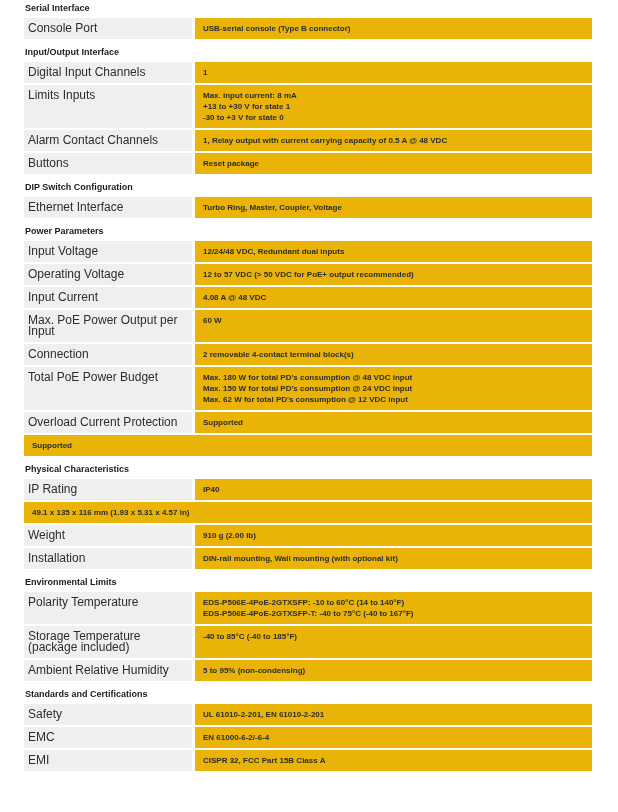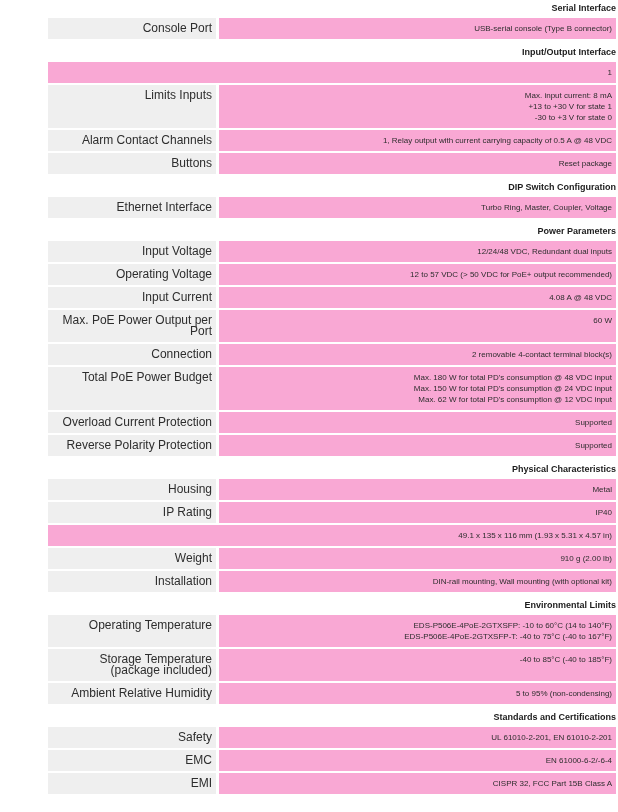--- a/index.html
+++ b/index.html
@@ -11,23 +11,22 @@
     width: 618px;
     height: 812px;
     background: #ffffff;
     font-family: "Liberation Sans", sans-serif;
     color: #2d2d2d;
     overflow: hidden;
     box-sizing: border-box;
     padding-top: 3px;
   }
   .content {
-    margin-left: 48px;
+    margin-left: 24px;
     width: 568px;
-    text-align: right;
   }
   .section-title {
     font-size: 9px;
     line-height: 10px;
     font-weight: bold;
     color: #1c1c1c;
     margin: 8px 0 5px 0;
     padding-left: 1px;
   }
   .section-title.first {
@@ -43,44 +42,46 @@
     box-sizing: border-box;
     background: #efefef;
     padding: 5px 4px 5px 4px;
     font-size: 12px;
     line-height: 11px;
     color: #2d2d2d;
   }
   .spec-value {
     flex: 1;
     box-sizing: border-box;
-    background: #f9a8d4;
-    padding: 5px 4px 5px 16px;
+    background: #eab308;
+    padding: 5px 4px 5px 8px;
     font-size: 8px;
     line-height: 11px;
     color: #2d2d2d;
+    font-weight: bold;
   }
   .value-line {
     white-space: nowrap;
   }
 </style>
 </head>
 <body>
 
 <div class="page">
   <div class="content">
       <div class="section-title first">Serial Interface</div>
       <div class="spec-row">
         <div class="spec-label">Console Port</div>
         <div class="spec-value">
           <div class="value-line">USB-serial console (Type B connector)</div>
         </div>
       </div>
       <div class="section-title">Input/Output Interface</div>
       <div class="spec-row">
+        <div class="spec-label">Digital Input Channels</div>
         <div class="spec-value">
           <div class="value-line">1</div>
         </div>
       </div>
       <div class="spec-row">
         <div class="spec-label">Limits Inputs</div>
         <div class="spec-value">
           <div class="value-line">Max. input current: 8 mA</div>
           <div class="value-line">+13 to +30 V for state 1</div>
           <div class="value-line">-30 to +3 V for state 0</div>
@@ -118,21 +119,21 @@
           <div class="value-line">12 to 57 VDC (&gt; 50 VDC for PoE+ output recommended)</div>
         </div>
       </div>
       <div class="spec-row">
         <div class="spec-label">Input Current</div>
         <div class="spec-value">
           <div class="value-line">4.08 A @ 48 VDC</div>
         </div>
       </div>
       <div class="spec-row">
-        <div class="spec-label">Max. PoE Power Output per Port</div>
+        <div class="spec-label">Max. PoE Power Output per Input</div>
         <div class="spec-value">
           <div class="value-line">60 W</div>
         </div>
       </div>
       <div class="spec-row">
         <div class="spec-label">Connection</div>
         <div class="spec-value">
           <div class="value-line">2 removable 4-contact terminal block(s)</div>
         </div>
       </div>
@@ -144,33 +145,26 @@
           <div class="value-line">Max. 62 W for total PD's consumption @ 12 VDC input</div>
         </div>
       </div>
       <div class="spec-row">
         <div class="spec-label">Overload Current Protection</div>
         <div class="spec-value">
           <div class="value-line">Supported</div>
         </div>
       </div>
       <div class="spec-row">
-        <div class="spec-label">Reverse Polarity Protection</div>
         <div class="spec-value">
           <div class="value-line">Supported</div>
         </div>
       </div>
       <div class="section-title">Physical Characteristics</div>
       <div class="spec-row">
-        <div class="spec-label">Housing</div>
-        <div class="spec-value">
-          <div class="value-line">Metal</div>
-        </div>
-      </div>
-      <div class="spec-row">
         <div class="spec-label">IP Rating</div>
         <div class="spec-value">
           <div class="value-line">IP40</div>
         </div>
       </div>
       <div class="spec-row">
         <div class="spec-value">
           <div class="value-line">49.1 x 135 x 116 mm (1.93 x 5.31 x 4.57 in)</div>
         </div>
       </div>
@@ -181,21 +175,21 @@
         </div>
       </div>
       <div class="spec-row">
         <div class="spec-label">Installation</div>
         <div class="spec-value">
           <div class="value-line">DIN-rail mounting, Wall mounting (with optional kit)</div>
         </div>
       </div>
       <div class="section-title">Environmental Limits</div>
       <div class="spec-row">
-        <div class="spec-label">Operating Temperature</div>
+        <div class="spec-label">Polarity Temperature</div>
         <div class="spec-value">
           <div class="value-line">EDS-P506E-4PoE-2GTXSFP: -10 to 60°C (14 to 140°F)</div>
           <div class="value-line">EDS-P506E-4PoE-2GTXSFP-T: -40 to 75°C (-40 to 167°F)</div>
         </div>
       </div>
       <div class="spec-row">
         <div class="spec-label">Storage Temperature (package included)</div>
         <div class="spec-value">
           <div class="value-line">-40 to 85°C (-40 to 185°F)</div>
         </div>

